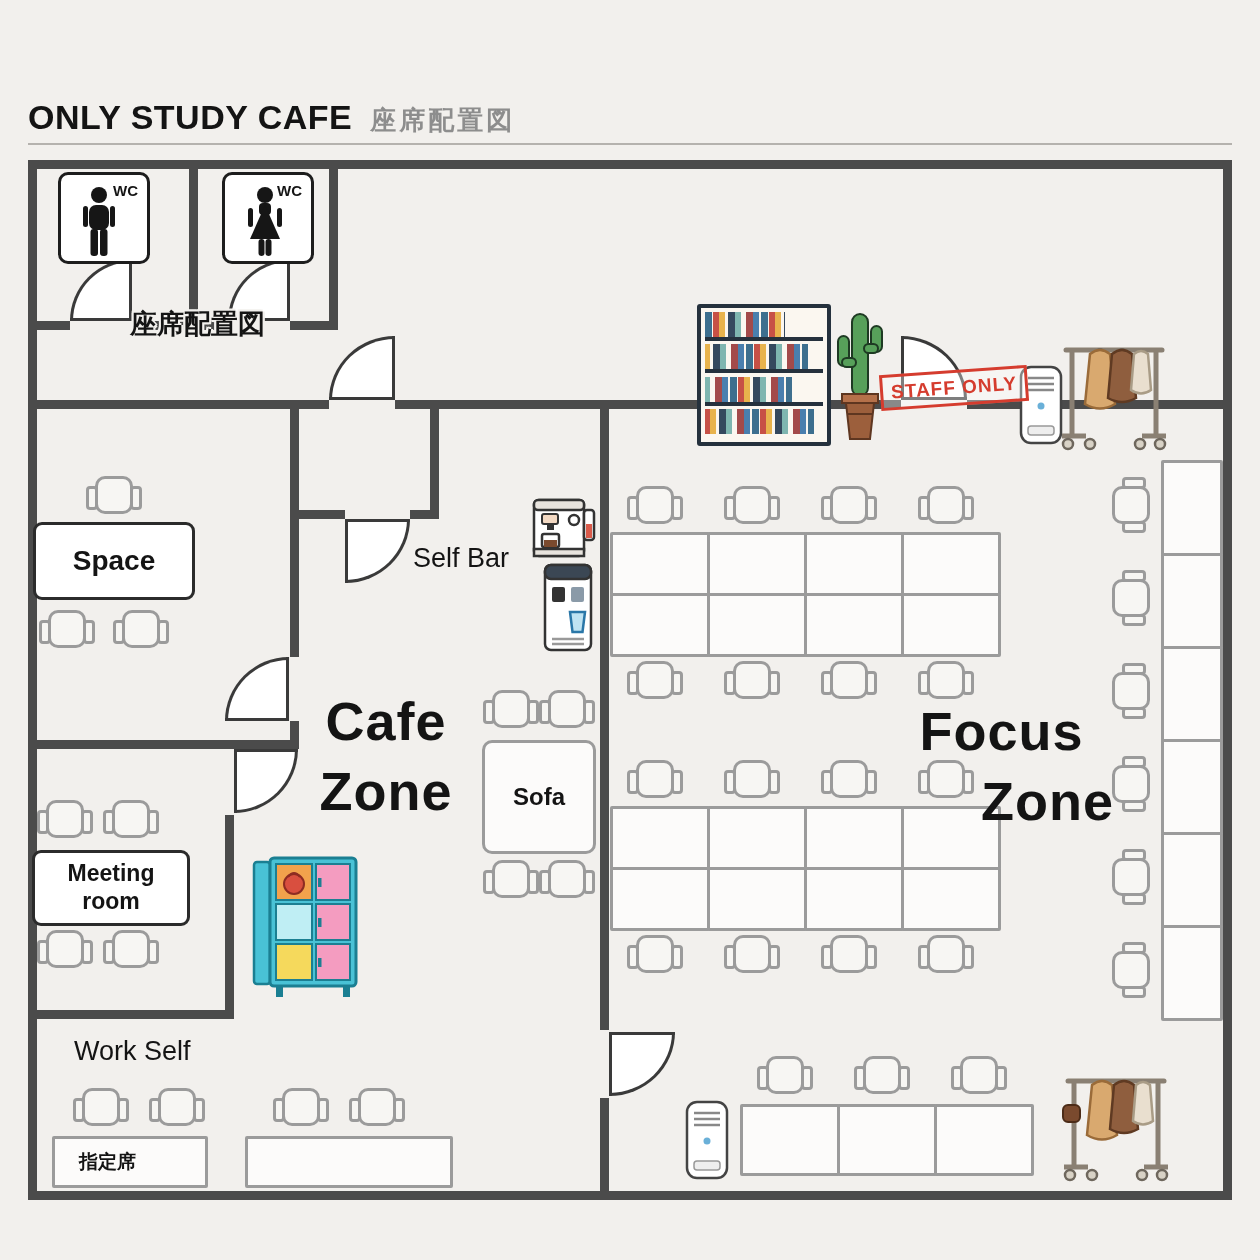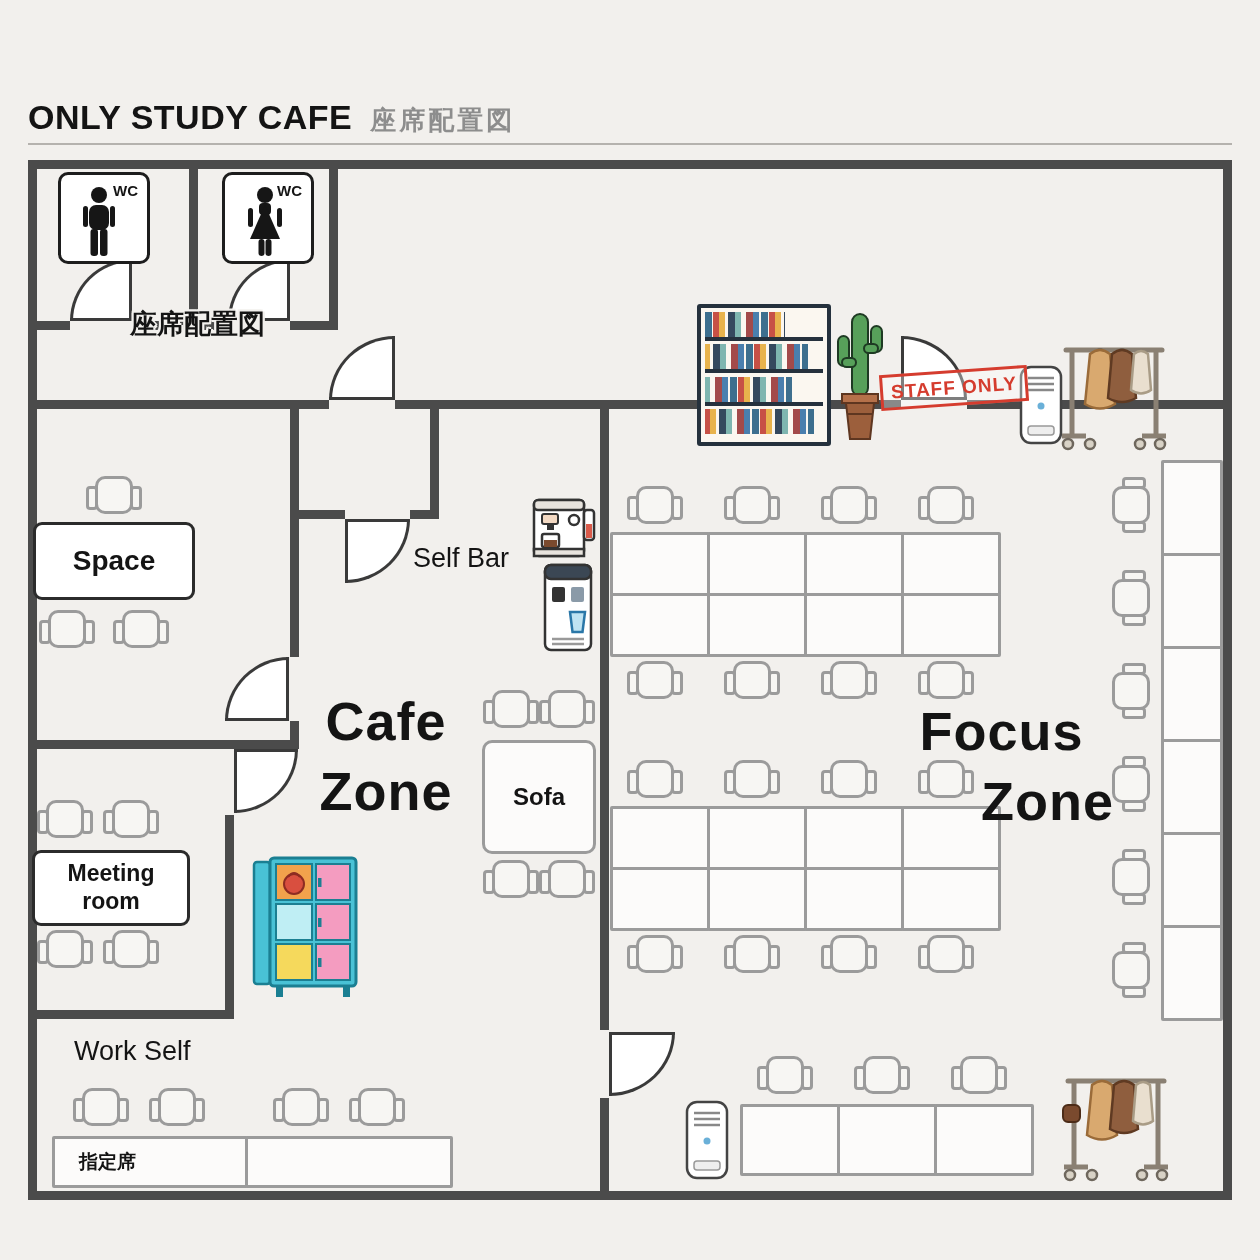--- a/index.html
+++ b/index.html
@@ -133,21 +133,21 @@
 
 <div class="chair" style="left:95px;top:476px"></div>
 <div class="chair" style="left:48px;top:610px"></div>
 <div class="chair" style="left:122px;top:610px"></div>
 
 <div class="chair" style="left:46px;top:800px"></div>
 <div class="chair" style="left:112px;top:800px"></div>
 <div class="chair" style="left:46px;top:930px"></div>
 <div class="chair" style="left:112px;top:930px"></div>
 
-<div class="desk table-reserved" style="left:52px;top:1136px;width:196px;height:52px">
+<div class="desk table-reserved" style="left:52px;top:1136px;width:156px;height:52px">
   <span>指定席</span>
 </div>
 <div class="desk" style="left:245px;top:1136px;width:208px;height:52px"></div>
 <div class="chair" style="left:82px;top:1088px"></div>
 <div class="chair" style="left:158px;top:1088px"></div>
 <div class="chair" style="left:282px;top:1088px"></div>
 <div class="chair" style="left:358px;top:1088px"></div>
 
 <div class="sofa-table">
     <span>Sofa</span>

